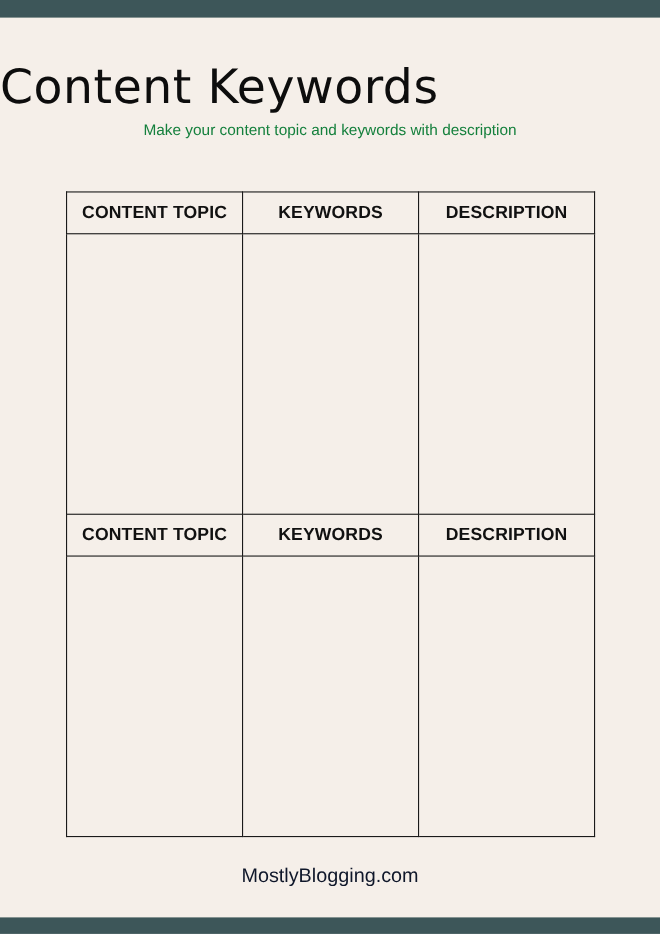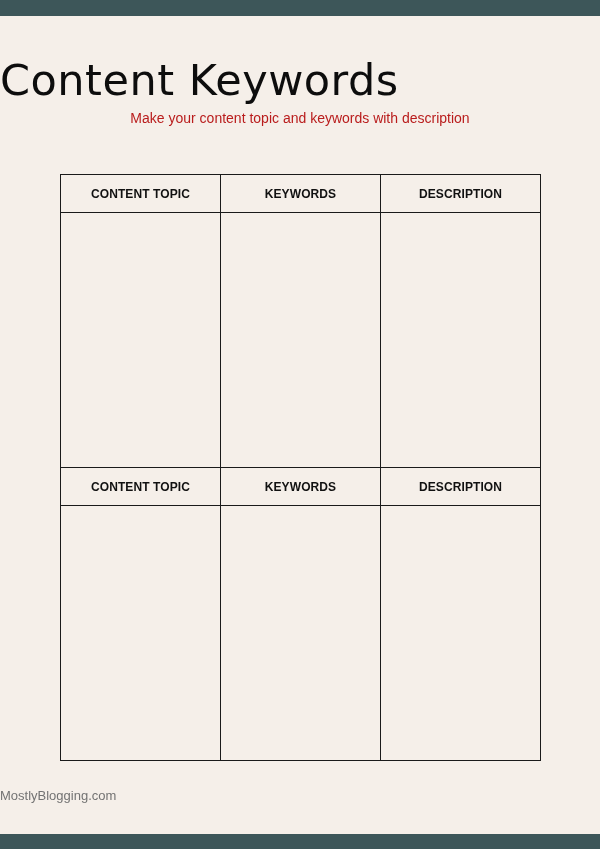--- a/index.html
+++ b/index.html
@@ -12,37 +12,37 @@
   .bar { position: absolute; left: 0; width: 600px; background: #3d5659; }
   .bar.top { top: 0; height: 16px; }
   .bar.bottom { top: 834px; height: 15px; }
   .title {
     position: absolute; top: 52px; left: 0; width: 600px; text-align: left;
     font-family: "DejaVu Sans", sans-serif; font-size: 43px; font-weight: 500;
     letter-spacing: 0.5px; color: #0d0d0d; margin: 0; line-height: 56px;
   }
   .subtitle {
     position: absolute; top: 109px; left: 0; width: 600px; text-align: center;
-    font-size: 14px; color: #b91c1c; line-height: 18px;
+    font-size: 14px; color: #15803d; line-height: 18px;
   }
   .grid {
     position: absolute; left: 60px; top: 174px; width: 480px; height: 587px;
     border-collapse: collapse; table-layout: fixed;
   }
   .grid td, .grid th {
     border: 1.6px solid #1a1a1a; padding: 0; text-align: center; vertical-align: middle;
   }
   .grid th {
-    height: 37px; font-size: 12px; font-weight: bold; letter-spacing: 0.1px;
+    height: 37px; font-size: 16px; font-weight: bold; letter-spacing: 0.1px;
   }
   .grid td.body { height: 253px; }
   .grid td.body2 { height: 253px; }
   .footer {
-    position: absolute; top: 788px; left: 0; width: 600px; text-align: left;
-    font-size: 13px; color: #737373; line-height: 16px;
+    position: absolute; top: 788px; left: 0; width: 600px; text-align: center;
+    font-size: 18px; color: #0f172a; line-height: 16px;
   }
 </style>
 </head>
 <body>
 
 <div class="bar top"></div>
 
 <h1 class="title">Content Keywords</h1>
 <div class="subtitle">Make your content topic and keywords with description</div>
 

